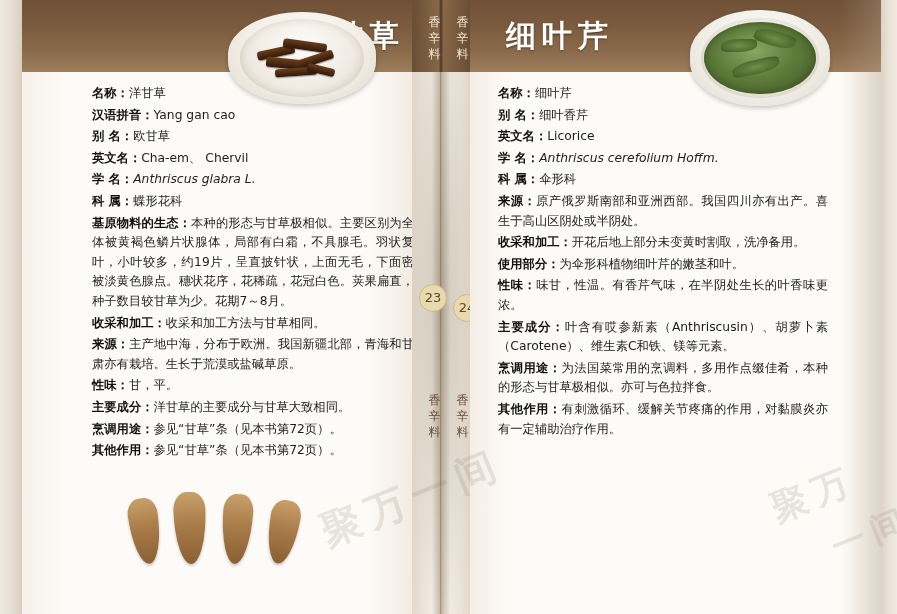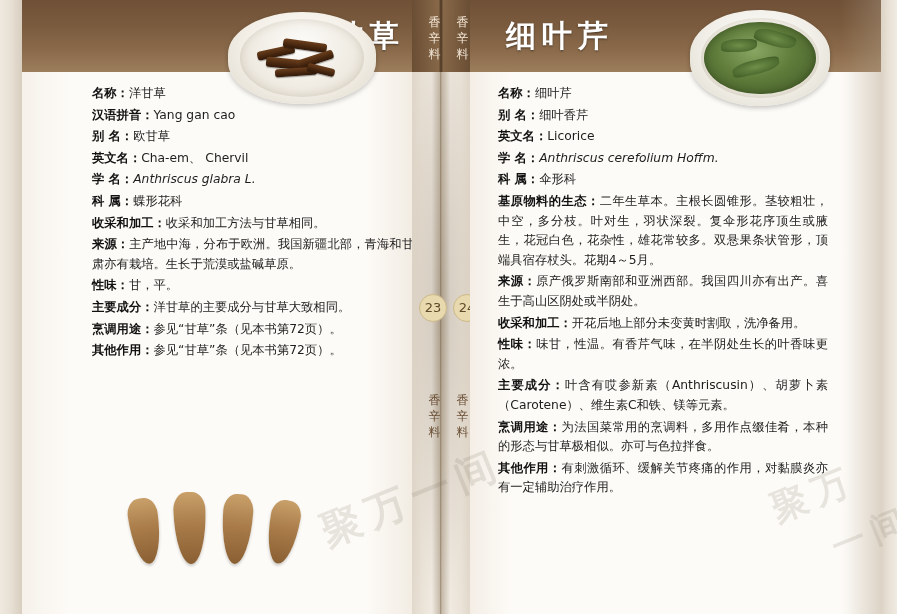--- a/index.html
+++ b/index.html
@@ -105,21 +105,21 @@
     position: absolute;
     width: 26px; height: 26px;
     border-radius: 50%;
     background: #e8d9ae;
     color: #5e4a2a;
     font-size: 13px;
     text-align: center;
     line-height: 26px;
     border: 1px solid #cdb98a;
   }
-  .pn-left { left: 419px; top: 294px; }
+  .pn-left { left: 419px; top: 284px; }
   .pn-right { left: 453px; top: 294px; }
   
   .content {
     position: absolute;
     top: 84px;
     font-size: 12.3px;
     line-height: 19.6px;
     color: #1d1d1d;
   }
   .content-left { left: 52px; width: 320px; margin-left: 40px; }
@@ -240,20 +240,21 @@
     </div>
 
     <div class="content content-left" style="left:30px;width:322px;">
       <div class="row"><span class="label">名称：</span><span class="val">洋甘草</span></div>
       <div class="row"><span class="label">汉语拼音：</span><span class="val">Yang gan cao</span></div>
       <div class="row"><span class="label">别 名：</span><span class="val">欧甘草</span></div>
       <div class="row"><span class="label">英文名：</span><span class="val">Cha-em、 Chervil</span></div>
       <div class="row"><span class="label">学 名：</span><span class="val latin">Anthriscus glabra L.</span></div>
       <div class="row"><span class="label">科 属：</span><span class="val">蝶形花科</span></div>
 
+      <div class="para"><span class="label">基原物料的生态：</span><span class="val">本种的形态与甘草极相似。主要区别为全体被黄褐色鳞片状腺体，局部有白霜，不具腺毛。羽状复叶，小叶较多，约19片，呈直披针状，上面无毛，下面密被淡黄色腺点。穗状花序，花稀疏，花冠白色。荚果扁直，种子数目较甘草为少。花期7～8月。</span></div>
       <div class="para"><span class="label">收采和加工：</span><span class="val">收采和加工方法与甘草相同。</span></div>
       <div class="para"><span class="label">来源：</span><span class="val">主产地中海，分布于欧洲。我国新疆北部，青海和甘肃亦有栽培。生长于荒漠或盐碱草原。</span></div>
       <div class="para"><span class="label">性味：</span><span class="val">甘，平。</span></div>
       <div class="para"><span class="label">主要成分：</span><span class="val">洋甘草的主要成分与甘草大致相同。</span></div>
       <div class="para"><span class="label">烹调用途：</span><span class="val">参见“甘草”条（见本书第72页）。</span></div>
       <div class="para"><span class="label">其他作用：</span><span class="val">参见“甘草”条（见本书第72页）。</span></div>
     </div>
 
     <div class="photo-roots" style="left:108px;top:488px;">
       <div class="droot" style="left:0;top:10px;width:30px;height:66px;transform:rotate(-8deg);"></div>
@@ -305,23 +306,23 @@
       <div class="herb-sprig" style="left:30%;top:52%;width:34%;height:15%;transform:rotate(-12deg);"></div>
     </div>
 
     <div class="content" style="left:28px;top:84px;width:330px;">
       <div class="row"><span class="label">名称：</span><span class="val">细叶芹</span></div>
       <div class="row"><span class="label">别 名：</span><span class="val">细叶香芹</span></div>
       <div class="row"><span class="label">英文名：</span><span class="val">Licorice</span></div>
       <div class="row"><span class="label">学 名：</span><span class="val latin">Anthriscus cerefolium Hoffm.</span></div>
       <div class="row"><span class="label">科 属：</span><span class="val">伞形科</span></div>
 
-      <div class="para"><span class="label">基原物料的生态：</span><span class="val">二年生草本。主根长圆锥形。茎较粗壮，中空，多分枝。叶对生，羽状深裂。复伞形花序顶生或腋生，花冠白色，花杂性，雄花常较多。双悬果条状管形，顶端具宿存杖头。花期4～5月。</span></div>
       <div class="para"><span class="label">来源：</span><span class="val">原产俄罗斯南部和亚洲西部。我国四川亦有出产。喜生于高山区阴处或半阴处。</span></div>
       <div class="para"><span class="label">收采和加工：</span><span class="val">开花后地上部分未变黄时割取，洗净备用。</span></div>
+      <div class="para"><span class="label">使用部分：</span><span class="val">为伞形科植物细叶芹的嫩茎和叶。</span></div>
       <div class="para"><span class="label">性味：</span><span class="val">味甘，性温。有香芹气味，在半阴处生长的叶香味更浓。</span></div>
       <div class="para"><span class="label">主要成分：</span><span class="val">叶含有哎参新素（Anthriscusin）、胡萝卜素（Carotene）、维生素C和铁、镁等元素。</span></div>
       <div class="para"><span class="label">烹调用途：</span><span class="val">为法国菜常用的烹调料，多用作点缀佳肴，本种的形态与甘草极相似。亦可与色拉拌食。</span></div>
       <div class="para"><span class="label">其他作用：</span><span class="val">有刺激循环、缓解关节疼痛的作用，对黏膜炎亦有一定辅助治疗作用。</span></div>
     </div>
   </div>
 
   <div class="watermark wm-a">聚万一间</div>
   <div class="watermark wm-b">聚万</div>
   <div class="watermark wm-c">一间</div>

